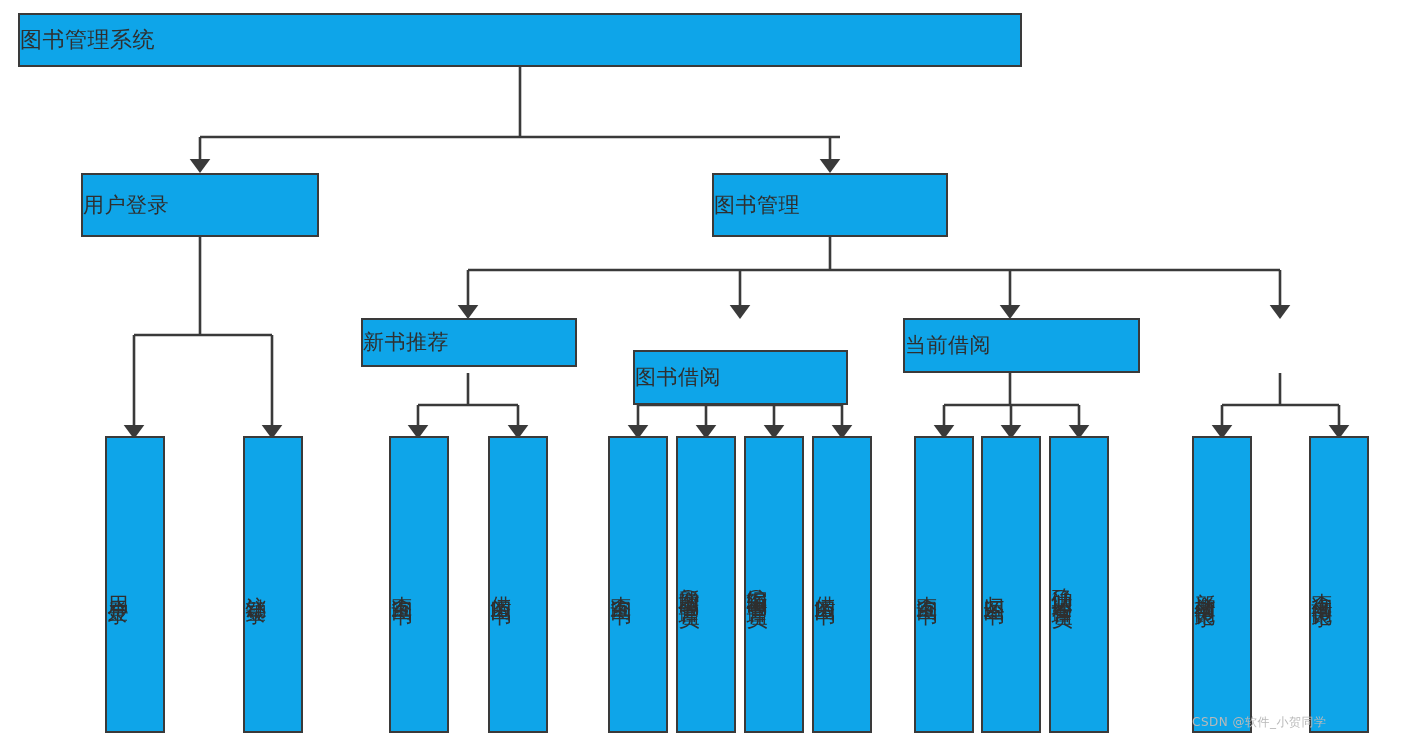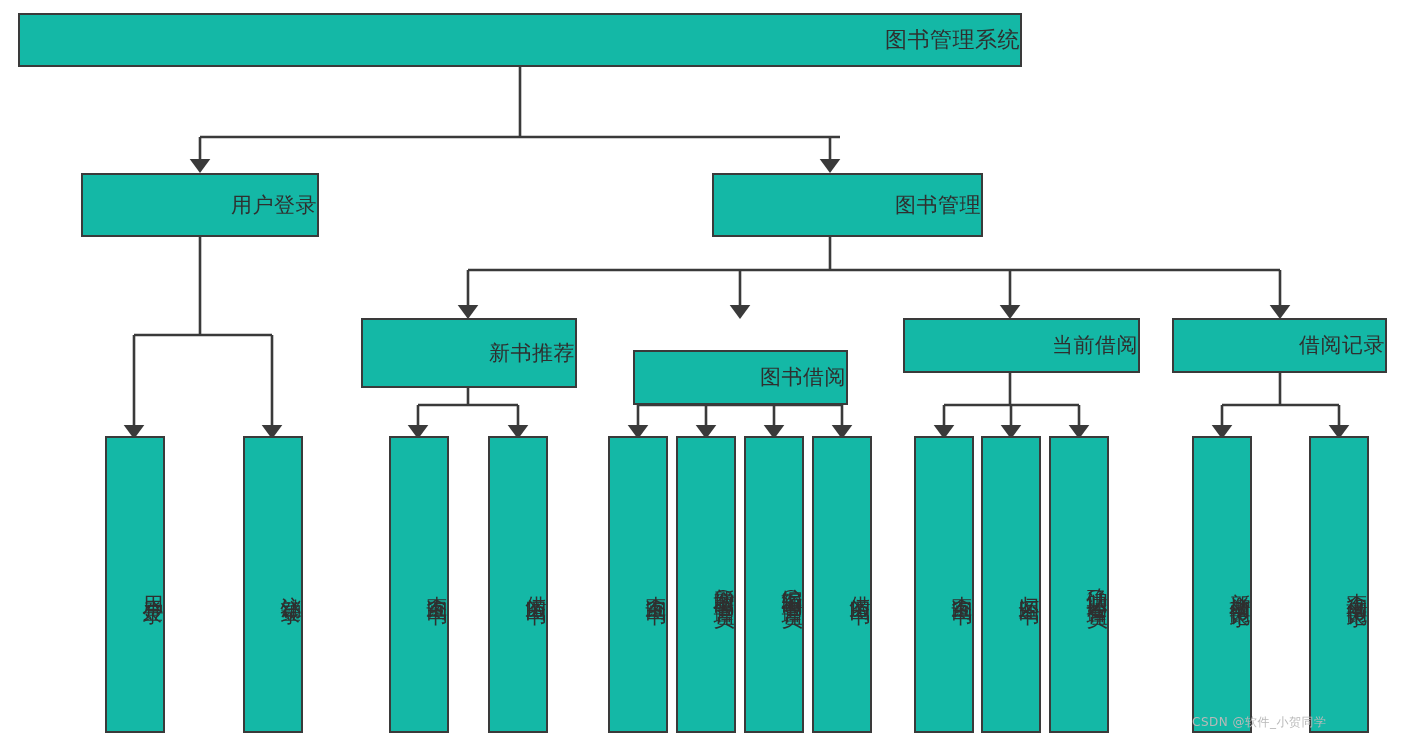--- a/index.html
+++ b/index.html
@@ -23,25 +23,25 @@
     position: absolute;
     left: 0;
     top: 0;
     width: 1405px;
     height: 747px;
     pointer-events: none;
   }
   .node {
     position: absolute;
     box-sizing: border-box;
-    background: #14b8a6;
+    background: #0ea5e9;
     border: 2.5px solid #3a3a3a;
     display: flex;
     align-items: center;
-    justify-content: flex-end;
+    justify-content: flex-start;
     color: #2f2f2f;
   }
   .node-label {
     display: block;
     text-align: center;
     line-height: 1.18;
     letter-spacing: 0.5px;
   }
   
   .node.horiz .node-label {
@@ -131,39 +131,36 @@
   </svg>
 
   <div class="node horiz" id="node-root" style="left:18px; top:13px; width:1004px; height:54px;">
     <span class="node-label">图书管理系统</span>
   </div>
 
   <div class="node horiz" style="left:81px; top:173px; width:238px; height:64px;">
     <span class="node-label">用户登录</span>
   </div>
 
-  <div class="node horiz" style="left:712px; top:173px; width:271px; height:64px;">
+  <div class="node horiz" style="left:712px; top:173px; width:236px; height:64px;">
     <span class="node-label">图书管理</span>
   </div>
 
-  <div class="node horiz" style="left:361px; top:318px; width:216px; height:70px;">
+  <div class="node horiz" style="left:361px; top:318px; width:216px; height:49px;">
     <span class="node-label">新书推荐</span>
   </div>
 
   <div class="node horiz" style="left:633px; top:318px; width:215px; height:55px;margin-top:32px;">
     <span class="node-label">图书借阅</span>
   </div>
 
   <div class="node horiz" style="left:903px; top:318px; width:237px; height:55px;">
     <span class="node-label">当前借阅</span>
   </div>
 
-  <div class="node horiz" style="left:1172px; top:318px; width:215px; height:55px;">
-    <span class="node-label">借阅记录</span>
-  </div>
 
   <div class="node vert" style="left:105px; top:436px; width:60px; height:297px;">
     <span class="node-label">用户登录</span>
   </div>
 
   <div class="node vert" style="left:243px; top:436px; width:60px; height:297px;">
     <span class="node-label">注销登录</span>
   </div>
 
   <div class="node vert" style="left:389px; top:436px; width:60px; height:297px;">

